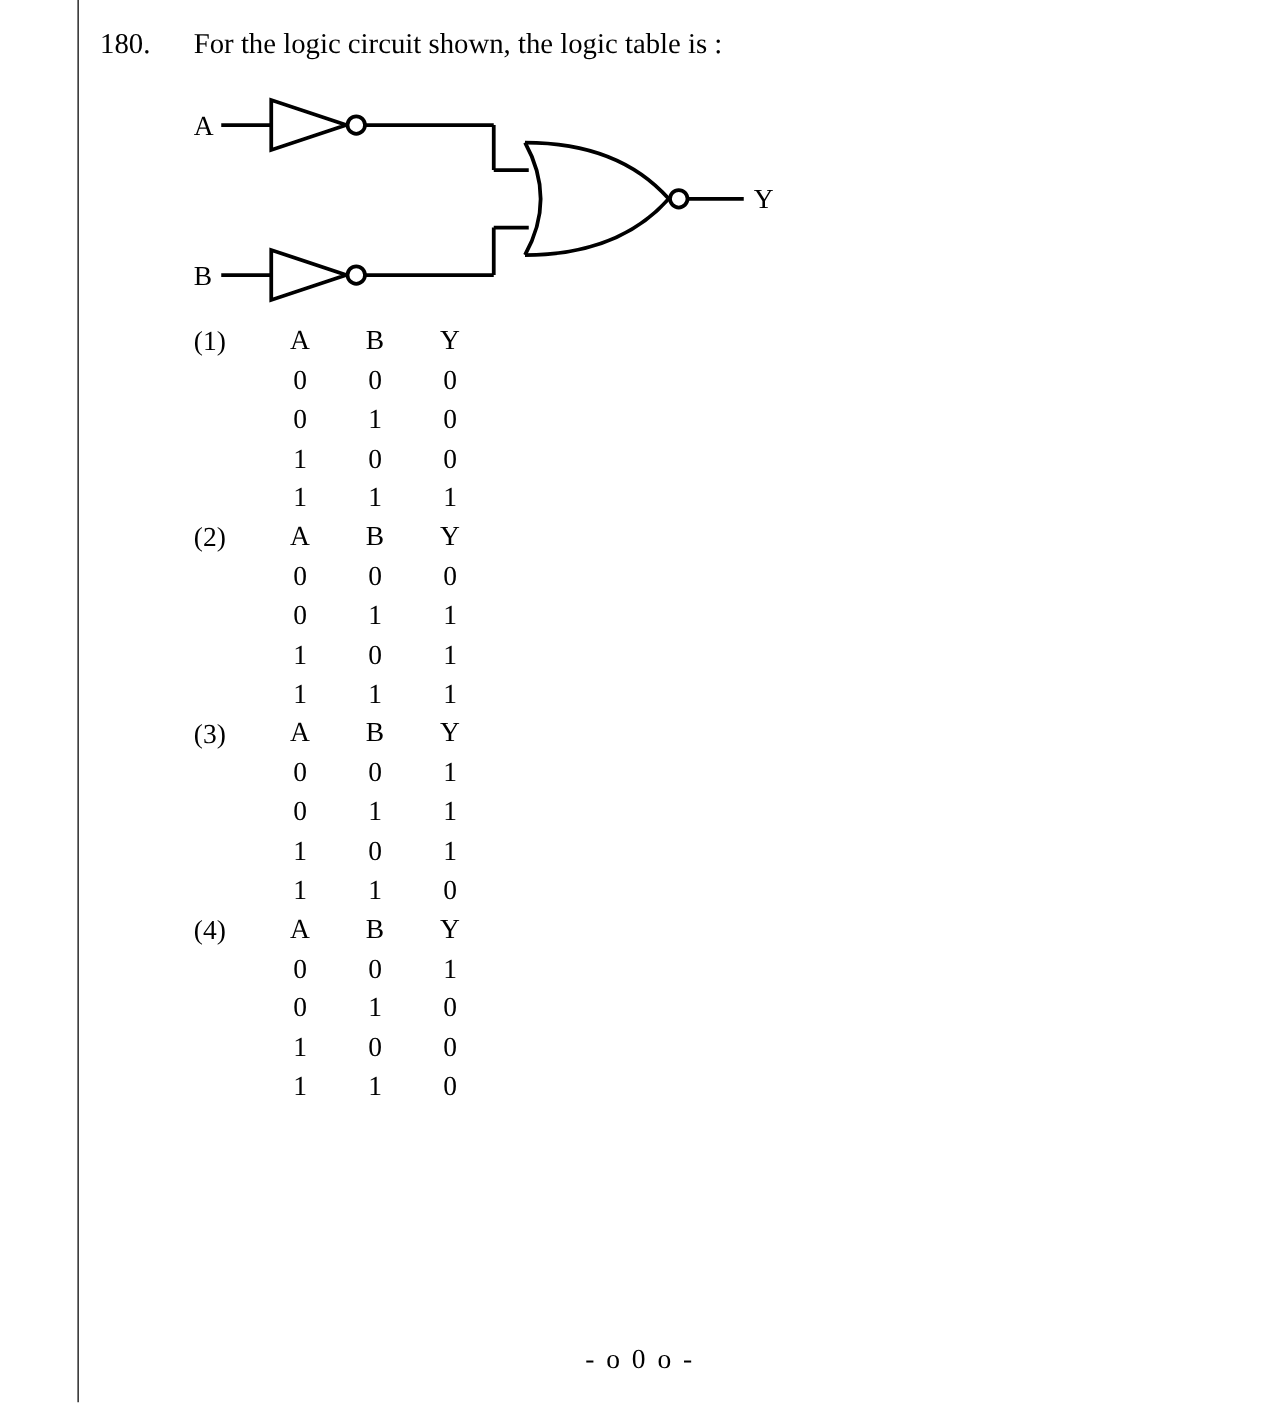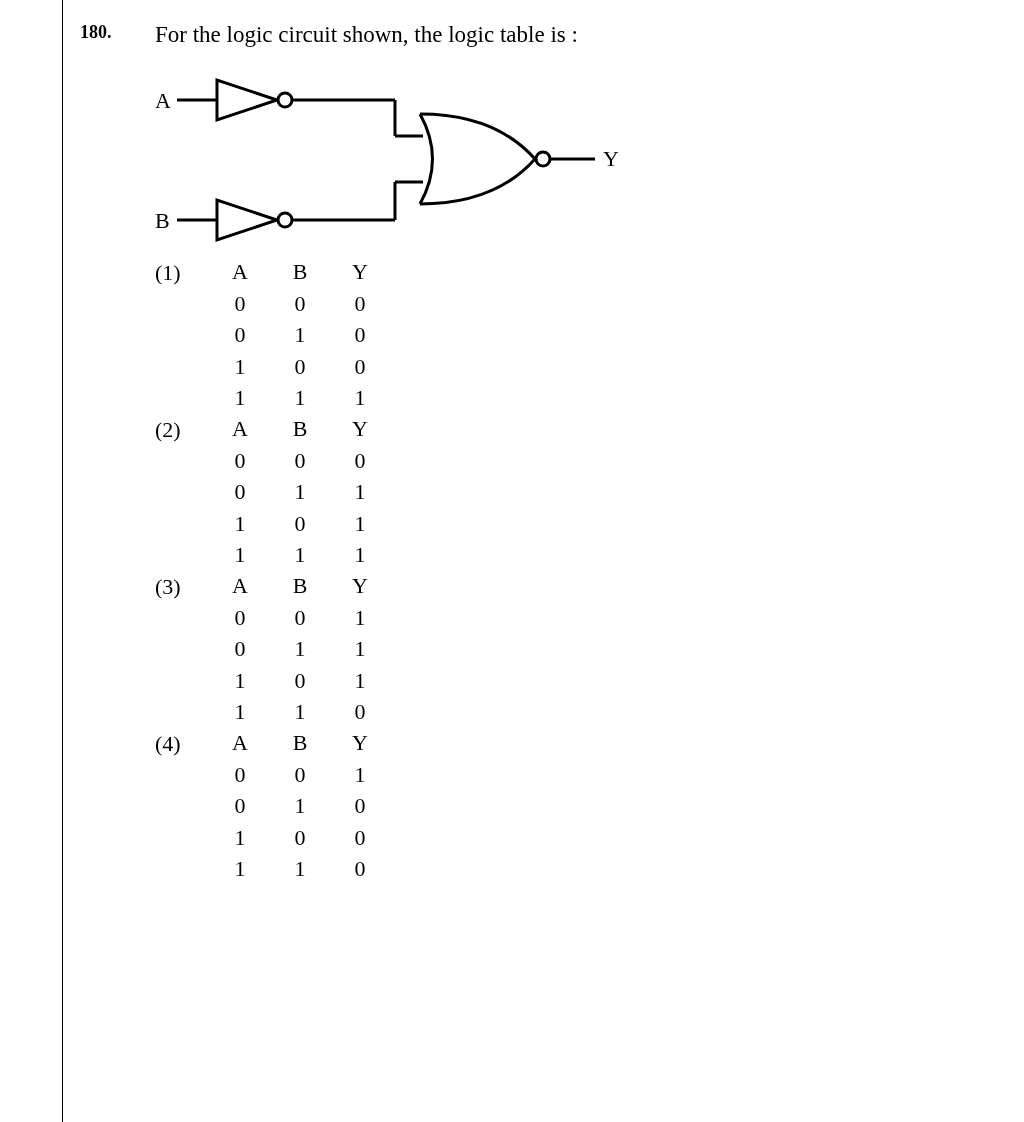--- a/index.html
+++ b/index.html
@@ -23,22 +23,22 @@
     left: 62px;
     top: 0;
     bottom: 0;
     width: 0;
     border-left: 1.5px solid #000;
   }
   .qnum {
     position: absolute;
     left: 80px;
     top: 22px;
-    font-weight: bold;
-    font-size: 18px;
+    font-weight: normal;
+    font-size: 23px;
   }
   .qtext {
     position: absolute;
     left: 155px;
     top: 22px;
     font-size: 23px;
   }
 
   
   .circuit {
@@ -213,13 +213,14 @@
         <span>0</span>
         <span>0</span>
         <span>1</span>
         <span>1</span>
         <span>0</span>
       </div>
     </div>
 
   </div>
 
+  <div class="footer">- o 0 o -</div>
 </div>
 
 </body></html>

